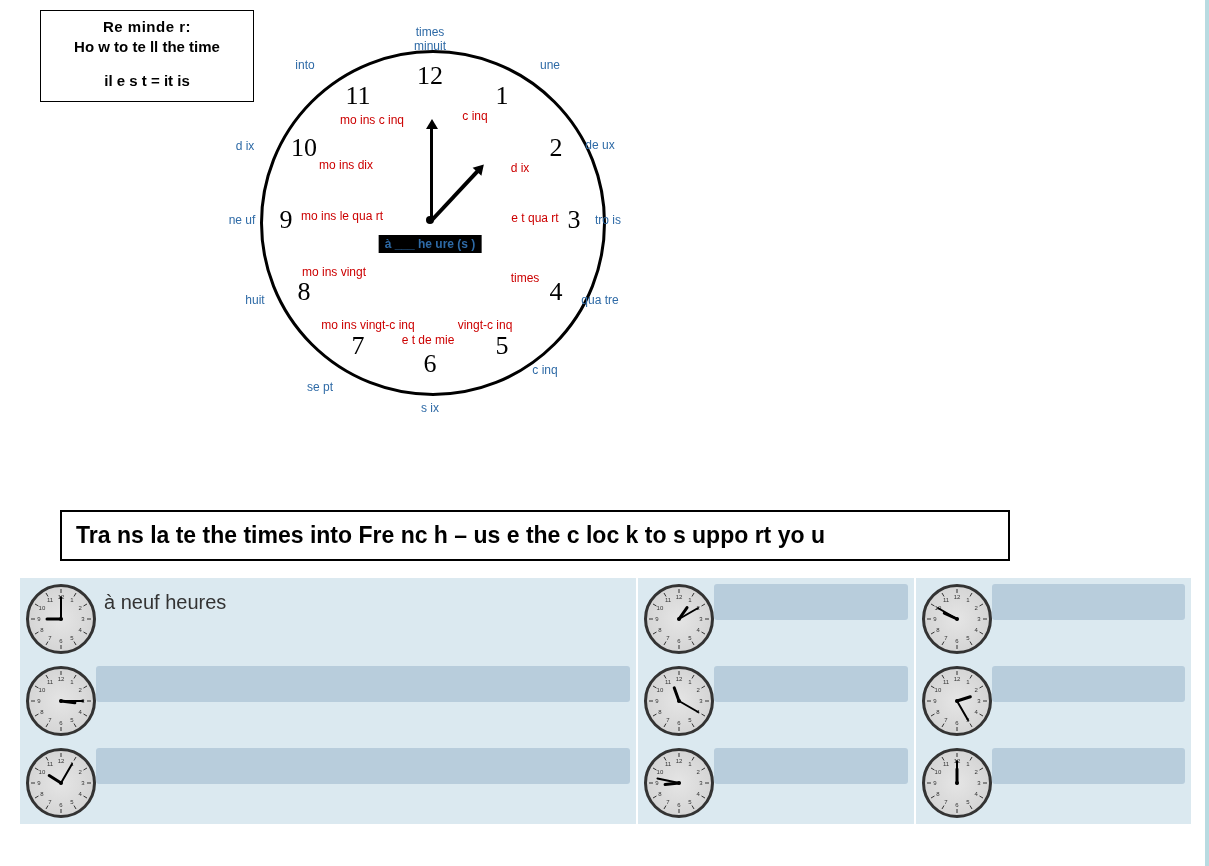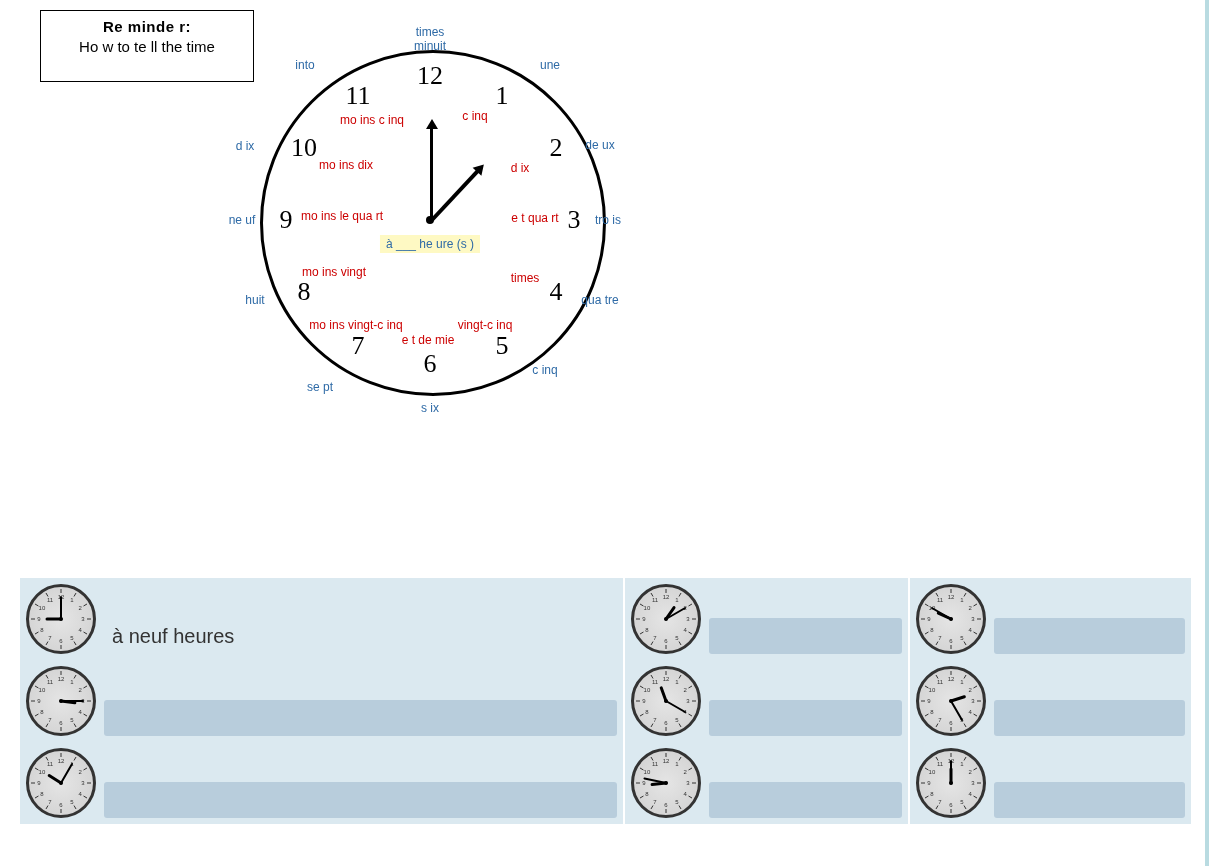--- a/index.html
+++ b/index.html
@@ -2,60 +2,61 @@
 <html><head>
 <meta charset="utf-8">
 <style>
   html,body{margin:0;padding:0;background:#fff;font-family:Verdana,Arial,sans-serif;color:#000}
   .page{position:relative;width:1209px;height:866px;overflow:hidden}
   .right-rule{position:absolute;right:0;top:0;bottom:0;width:4px;background:#b9dbe1}
 
   
   .reminder{position:absolute;left:40px;top:10px;width:210px;border:1px solid #000;padding:6px 1px 10px;text-align:center}
   .reminder .title{font-weight:700;font-size:15px;line-height:20px;letter-spacing:.5px}
-  .reminder .sub{font-weight:400;font-size:15px;line-height:20px}
+  .reminder .sub{font-weight:700;font-size:15px;line-height:20px}
   .reminder .gap{height:14px}
 
   
   .clock-wrap{position:absolute;left:260px;top:50px;width:340px;height:340px}
   .clock{position:absolute;left:0;top:0;width:340px;height:340px;border:3px solid #000;border-radius:50%}
   .num{position:absolute;font-family:"Times New Roman",serif;font-size:26px;line-height:1;color:#000;transform:translate(-50%,-50%)}
   .outer{position:absolute;font-size:12px;color:#2e6aa6;transform:translate(-50%,-50%);white-space:nowrap}
   .inner{position:absolute;font-size:12px;color:#cc0000;transform:translate(-50%,-50%);white-space:nowrap}
-  .center-highlight{position:absolute;left:50%;top:185px;transform:translateX(-50%);background:#fef9c3;font-size:12px;font-weight:400;color:#2e6aa6;padding:2px 6px;white-space:nowrap}
+  .center-highlight{position:absolute;left:50%;top:185px;transform:translateX(-50%);background:#000000;font-size:12px;font-weight:700;color:#2e6aa6;padding:2px 6px;white-space:nowrap}
   .hand{position:absolute;left:170px;background:#000;transform-origin:50% 100%}
   .hand.minute{width:3px;height:95px;top:75px}
   .hand.hour{width:4px;height:70px;top:100px;transform:rotate(43deg)}
   .hand::after{content:"";position:absolute;left:50%;top:-6px;transform:translateX(-50%);width:0;height:0;border-left:6px solid transparent;border-right:6px solid transparent;border-bottom:10px solid #000}
   .pivot{position:absolute;left:170px;top:170px;width:8px;height:8px;margin:-4px 0 0 -4px;background:#000;border-radius:50%}
 
   
   .instruction{position:absolute;left:60px;top:510px;width:918px;border:2px solid #000;padding:10px 14px;font-weight:700;font-size:23px}
 
   
   .sheet{position:absolute;left:20px;right:18px;top:578px;background:#dbe9f0}
   .sheet table{width:100%;border-collapse:collapse}
   .sheet td{padding:6px 6px;vertical-align:middle;border-right:2px solid #fff}
   .sheet td:last-child{border-right:none}
-  .cell{display:flex;align-items:flex-end;gap:8px}
+  .cell{display:flex;align-items:flex-start;}
   .mini-clock{width:64px;height:64px;border-radius:50%;border:3px solid #333;position:relative;background:radial-gradient(circle at 50% 50%,#e5e5e5,#cfcfcf)}
   .mini-clock svg{position:absolute;left:0;top:0;width:100%;height:100%}
   .answer{flex:1;height:36px;background:#b8cddc;border-radius:3px;color:#444;font-size:20px;display:flex;align-items:center;padding:0 8px}
   .answer.given{background:transparent;color:#333}
 </style>
 </head>
 <body>
 
 <div class="page">
   <div class="right-rule"></div>
 
   <div class="reminder">
     <div class="title">Re minde r:</div>
     <div class="sub">Ho w  to te ll the  time</div>
     <div class="gap"></div>
+    <div class="sub">il e s t = it is</div>
   </div>
 
   <div class="clock-wrap">
     <div class="clock"></div>
 
     <span class="num" style="left:170px;top:26px">12</span>
     <span class="num" style="left:242px;top:46px">1</span>
     <span class="num" style="left:296px;top:98px">2</span>
     <span class="num" style="left:314px;top:170px">3</span>
     <span class="num" style="left:296px;top:242px">4</span>
@@ -86,27 +87,28 @@
     <span class="outer" style="left:-18px;top:170px">ne uf</span>
     <span class="outer" style="left:-15px;top:96px">d ix</span>
     <span class="outer" style="left:45px;top:15px">into</span>
 
     <span class="inner" style="left:215px;top:66px">c inq</span>
     <span class="inner" style="left:260px;top:118px">d ix</span>
     <span class="inner" style="left:275px;top:168px">e t qua rt</span>
     <span class="inner" style="left:265px;top:228px">times</span>
     <span class="inner" style="left:225px;top:275px">vingt-c inq</span>
     <span class="inner" style="left:168px;top:290px">e t de mie</span>
-    <span class="inner" style="left:96px;top:275px">mo ins vingt-c inq</span>
+    <span class="inner" style="left:108px;top:275px">mo ins vingt-c inq</span>
     <span class="inner" style="left:74px;top:222px">mo ins vingt</span>
     <span class="inner" style="left:82px;top:166px">mo ins le qua rt</span>
     <span class="inner" style="left:86px;top:115px">mo ins dix</span>
     <span class="inner" style="left:112px;top:70px">mo ins c inq</span>
   </div>
 
+  <div class="instruction">Tra ns la te  the  times  into  Fre nc h – us e  the  c loc k  to  s uppo rt  yo u</div>
 
   <div class="sheet">
     <table>
         <tbody id="ws-body">
           <tr>
             <td>
               <div class="cell">
       <div class="mini-clock">
                   <svg viewBox="0 0 64 64">
                     <line x1="32" y1="6" x2="32" y2="2" stroke="#333" stroke-width="1"></line>

